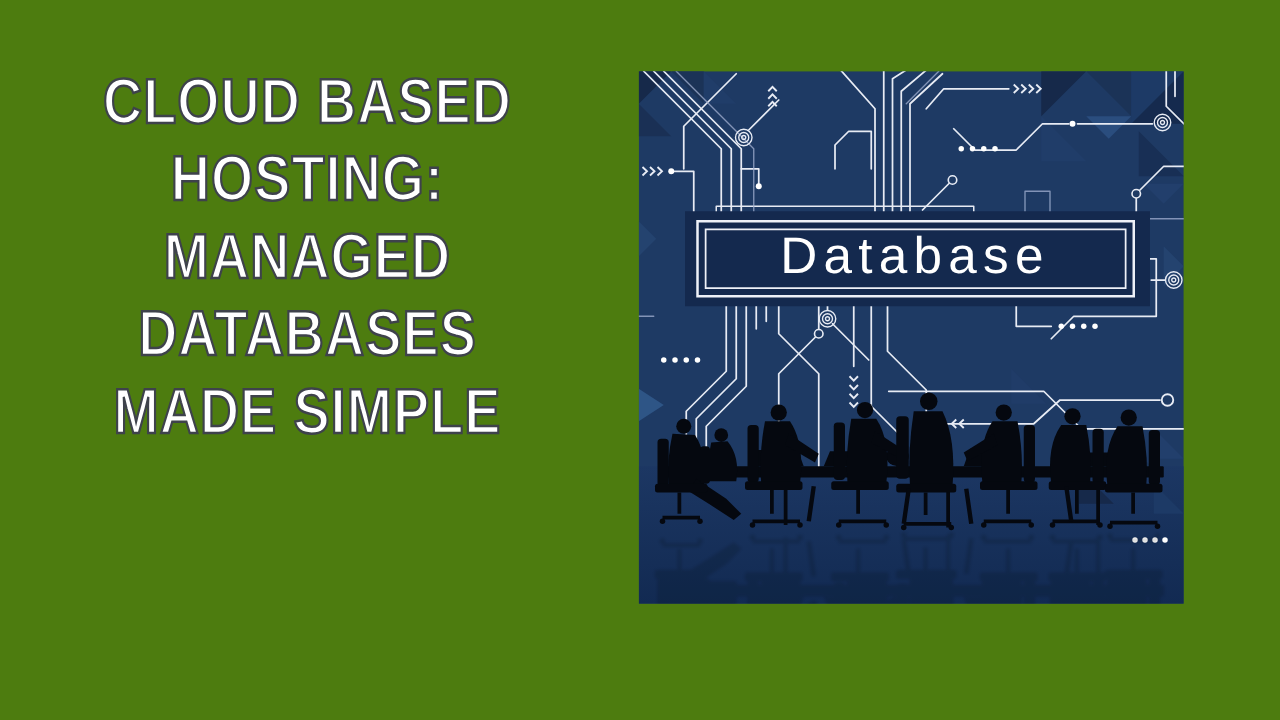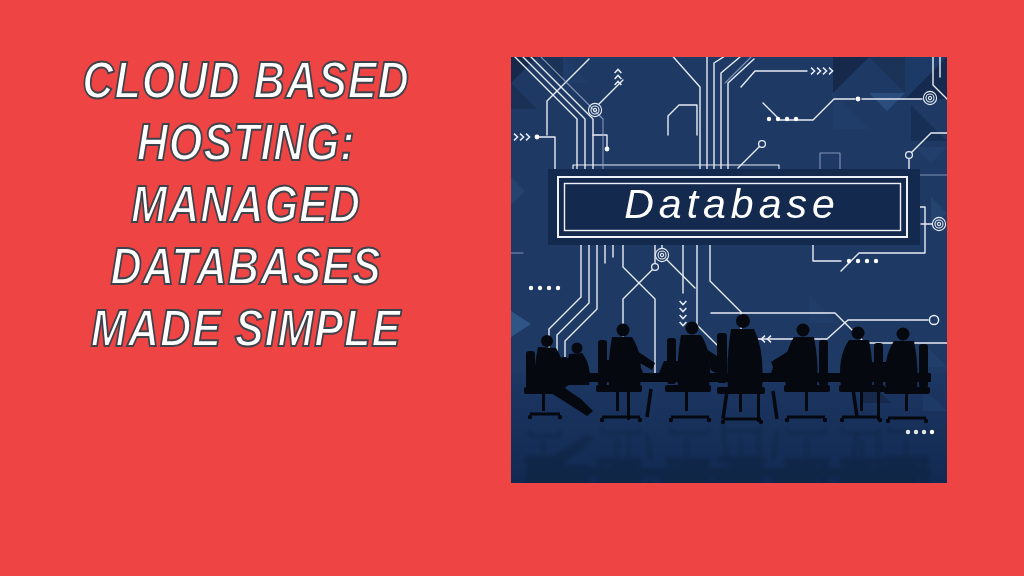--- a/index.html
+++ b/index.html
@@ -5,22 +5,21 @@
   html, body { margin: 0; padding: 0; }
   body {
     width: 1024px; height: 576px;
     background: #ffffff;
     font-family: "Liberation Sans", sans-serif;
     overflow: hidden;
   }
   .slide {
     position: relative;
     width: 1024px; height: 576px;
-    background: #ef4444;
-    font-style: italic;
+    background: #4d7c0f;
   }
   
   .headline {
     position: absolute;
     left: 26px; top: 50px;
     width: 440px;
     margin: 0;
     text-align: center;
     font-weight: 700;
     font-size: 51px;

